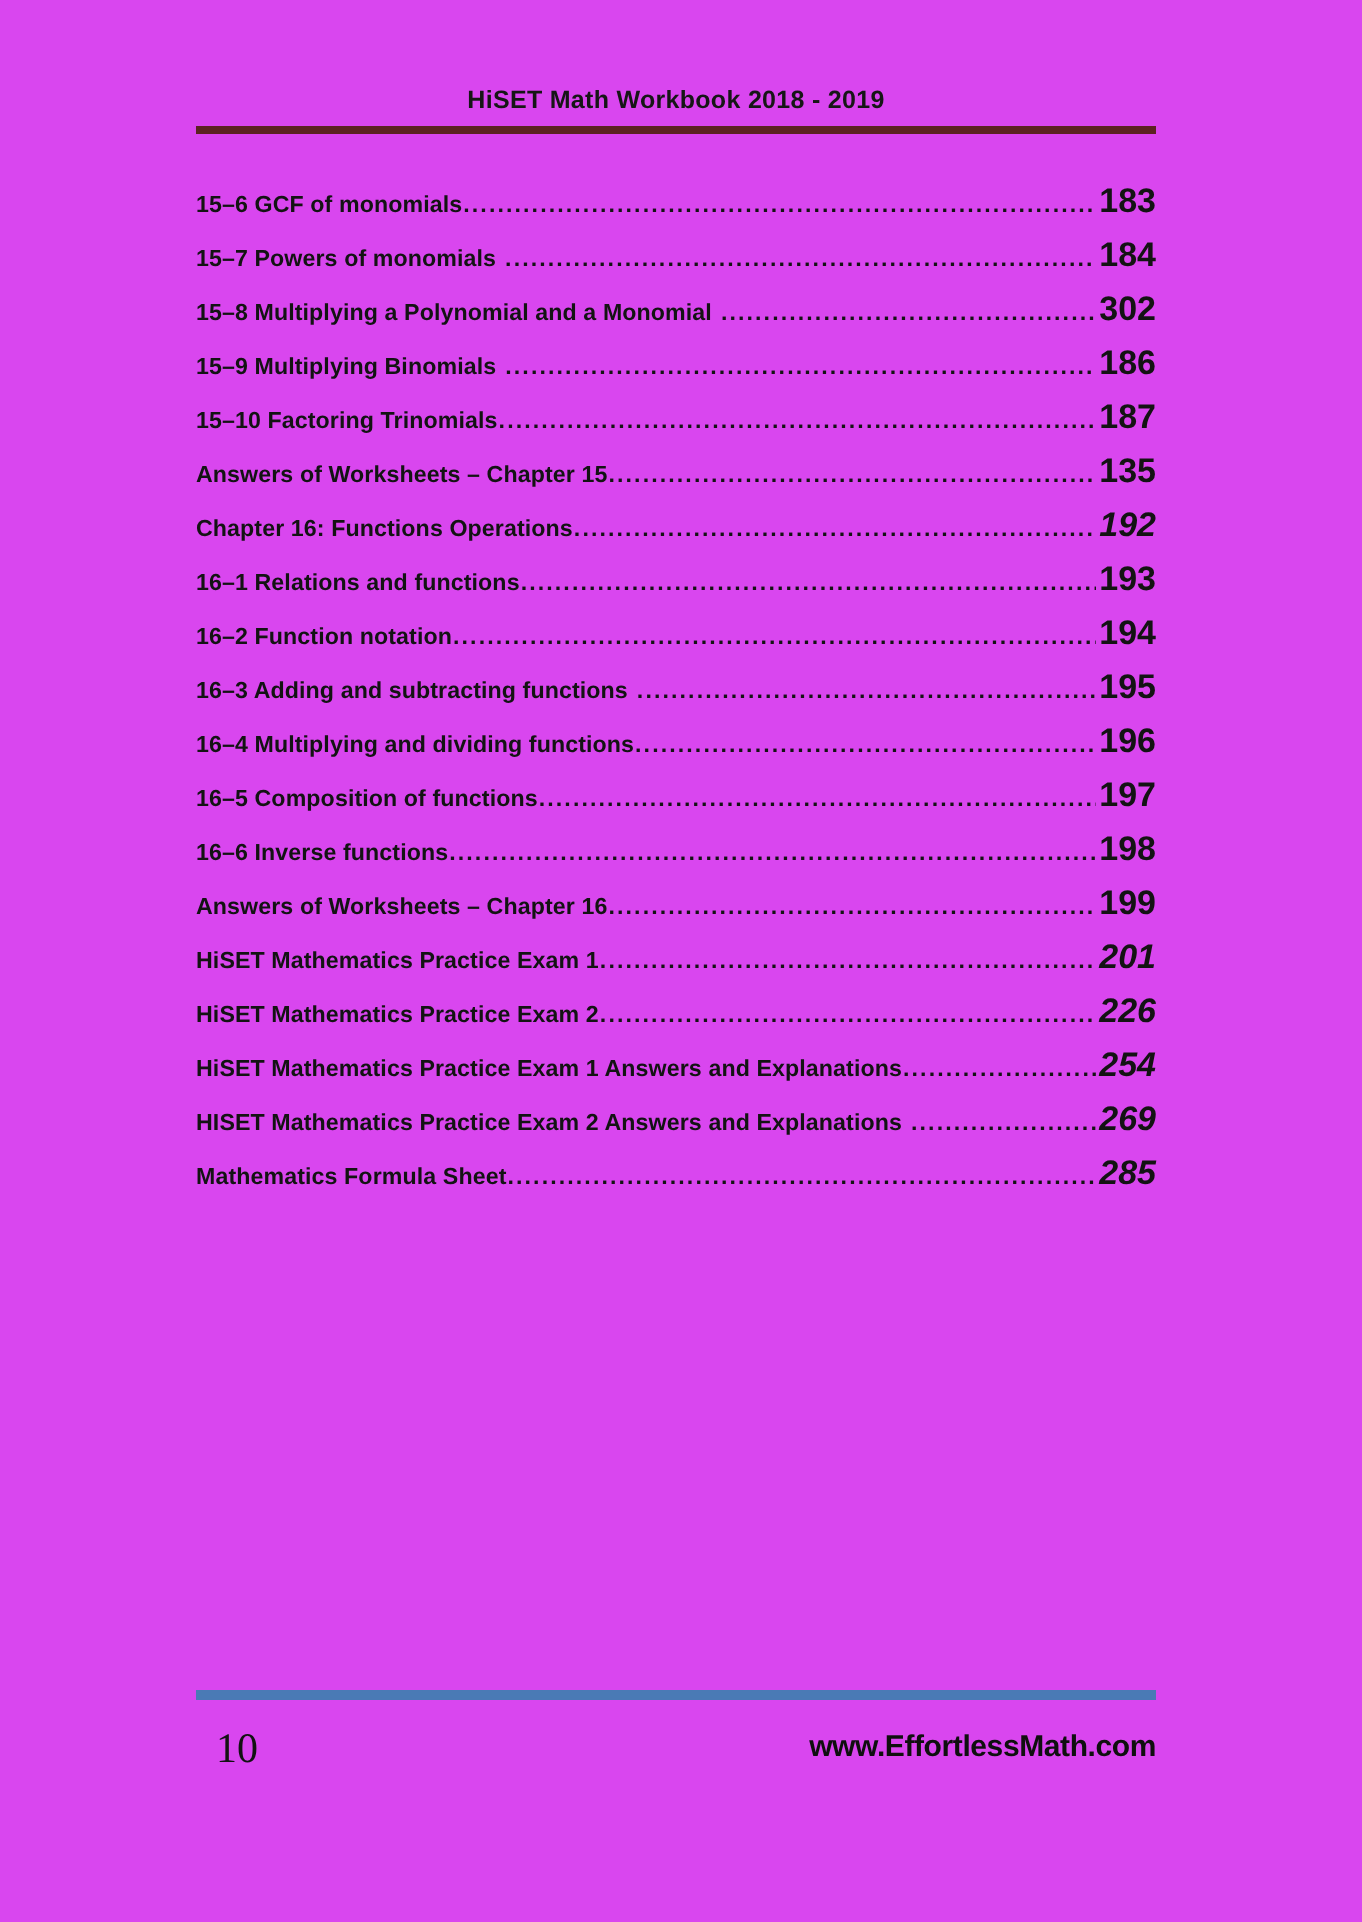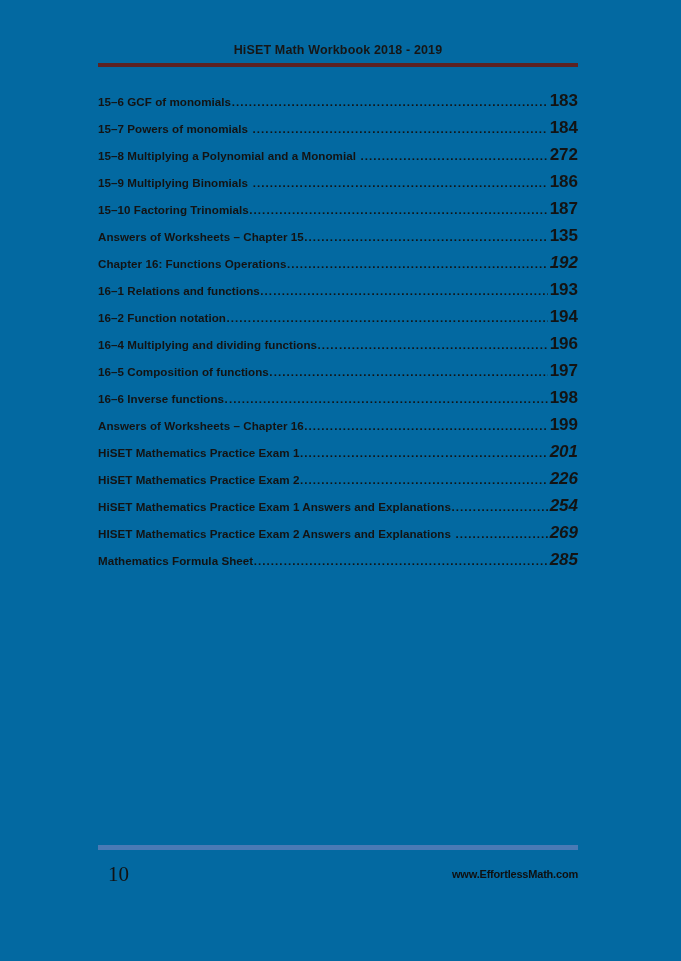--- a/index.html
+++ b/index.html
@@ -10,21 +10,21 @@
   body {
     width: 681px;
     height: 961px;
     position: relative;
     font-family: "Liberation Sans", sans-serif;
     overflow: hidden;
   }
   .page {
     position: absolute;
     inset: 0;
-    background: #0369a1;
+    background: #d946ef;
   }
 
   
   .header {
     position: absolute;
     left: 98px;
     top: 42px;
     width: 480px;
   }
   .header-title {
@@ -120,21 +120,21 @@
     height: 30px;
   }
   .page-number {
     font-family: "Liberation Serif", serif;
     font-size: 21px;
     color: #121212;
     line-height: 30px;
     padding-left: 10px;
   }
   .site-url {
-    font-size: 11px;
+    font-size: 15px;
     font-weight: bold;
     color: #0f0f0f;
     letter-spacing: -0.2px;
     line-height: 30px;
   }
 </style>
 </head>
 <body>
 
 <div class="page">
@@ -151,21 +151,21 @@
         <span class="toc-page">183</span>
       </div>
       <div class="toc-row gap-leader">
         <span class="toc-label">15–7 Powers of monomials</span>
         <span class="toc-leader"></span>
         <span class="toc-page">184</span>
       </div>
       <div class="toc-row gap-leader">
         <span class="toc-label">15–8 Multiplying a Polynomial and a Monomial</span>
         <span class="toc-leader"></span>
-        <span class="toc-page">272</span>
+        <span class="toc-page">302</span>
       </div>
       <div class="toc-row gap-leader">
         <span class="toc-label">15–9 Multiplying Binomials</span>
         <span class="toc-leader"></span>
         <span class="toc-page">186</span>
       </div>
       <div class="toc-row">
         <span class="toc-label">15–10 Factoring Trinomials</span>
         <span class="toc-leader"></span>
         <span class="toc-page">187</span>
@@ -182,20 +182,25 @@
       </div>
       <div class="toc-row">
         <span class="toc-label">16–1 Relations and functions</span>
         <span class="toc-leader"></span>
         <span class="toc-page">193</span>
       </div>
       <div class="toc-row">
         <span class="toc-label">16–2 Function notation</span>
         <span class="toc-leader"></span>
         <span class="toc-page">194</span>
+      </div>
+      <div class="toc-row gap-leader">
+        <span class="toc-label">16–3 Adding and subtracting functions</span>
+        <span class="toc-leader"></span>
+        <span class="toc-page">195</span>
       </div>
       <div class="toc-row">
         <span class="toc-label">16–4 Multiplying and dividing functions</span>
         <span class="toc-leader"></span>
         <span class="toc-page">196</span>
       </div>
       <div class="toc-row">
         <span class="toc-label">16–5 Composition of functions</span>
         <span class="toc-leader"></span>
         <span class="toc-page">197</span>

